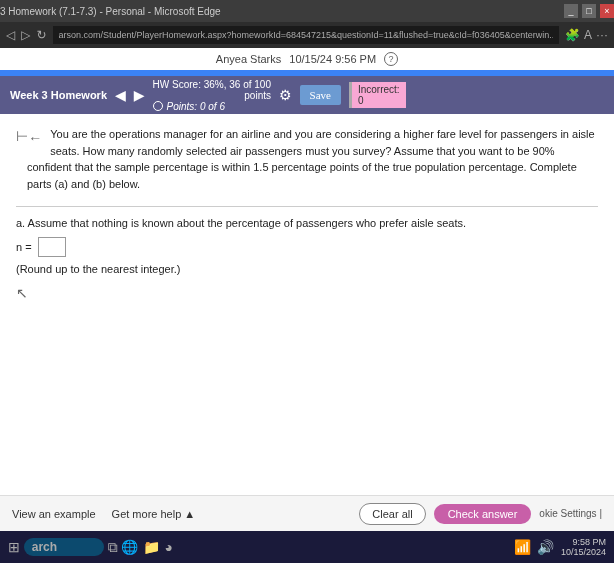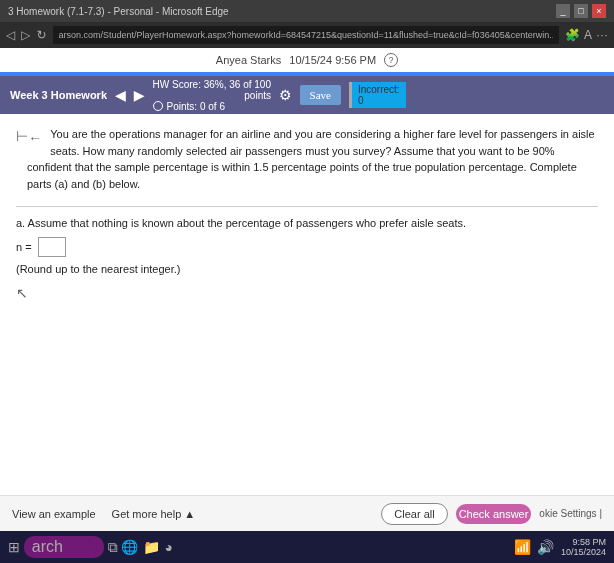--- a/index.html
+++ b/index.html
@@ -13,21 +13,21 @@
     }
 
     
     .browser-chrome {
       background: #2d2d2d;
       width: 100%;
     }
 
     .title-bar {
       background: #3c3c3c;
-      padding: 4px 8px;
+      padding: 4px 0;
       display: flex;
       align-items: center;
       justify-content: space-between;
       height: 22px;
     }
 
     .title-text {
       color: #ccc;
       font-size: 10px;
     }
@@ -86,21 +86,21 @@
       background: #f0f0f0;
       width: 100%;
       height: calc(563px - 48px - 32px);
       overflow: hidden;
       position: relative;
     }
 
     
     .top-header {
       background: #fff;
-      border-bottom: 4px solid #3b82f6;
+      border-bottom: 6px solid #3b82f6;
       padding: 5px 12px;
       display: flex;
       align-items: center;
       justify-content: center;
       height: 28px;
     }
 
     .header-info {
       font-size: 11px;
       color: #444;
@@ -163,20 +163,21 @@
     .hw-score {
       color: #fff;
       font-size: 10px;
       text-align: right;
     }
 
     .points-row {
       display: flex;
       align-items: center;
       gap: 4px;
+      font-style: italic;
     }
 
     .radio-dot {
       width: 10px;
       height: 10px;
       border-radius: 50%;
       border: 1px solid #fff;
       display: inline-block;
     }
 
@@ -191,21 +192,21 @@
       font-family: Liberation Serif, serif;
     }
 
     .gear-icon {
       color: #fff;
       font-size: 14px;
       cursor: pointer;
     }
 
     .incorrect-box {
-      background: #0ea5e9;
+      background: #f9a8d4;
       border-left: 3px solid #aaa;
       padding: 2px 6px;
       font-size: 10px;
       color: #333;
     }
 
     
     .main-content {
       background: #fff;
       margin: 0;
@@ -307,21 +308,21 @@
       padding: 4px 12px;
       font-size: 11px;
       cursor: pointer;
       border-radius: 12px;
     }
 
     .check-btn {
       background: #c85fa8;
       border: none;
       color: #fff;
-      padding: 4px 3px;
+      padding: 4px 14px;
       font-size: 11px;
       cursor: pointer;
       border-radius: 12px;
     }
 
     .cookie-link {
       font-size: 10px;
       color: #555;
       cursor: pointer;
     }
@@ -357,26 +358,27 @@
       gap: 6px;
     }
 
     .time-display {
       color: #ccc;
       font-size: 9px;
       text-align: right;
     }
 
     .search-bar-task {
-      background: #701a75;
+      background: #0c4a6e;
       border-radius: 10px;
       padding: 2px 8px;
       color: #aaa;
-      font-size: 16px;
+      font-size: 12px;
       width: 80px;
+      font-weight: bold;
     }
   </style>
 </head>
 <body>
 
 <div class="browser-chrome">
   <div class="title-bar">
     <span class="title-text">3 Homework (7.1-7.3) - Personal - Microsoft Edge</span>
     <div class="window-controls">
       <button class="win-btn">_</button>

